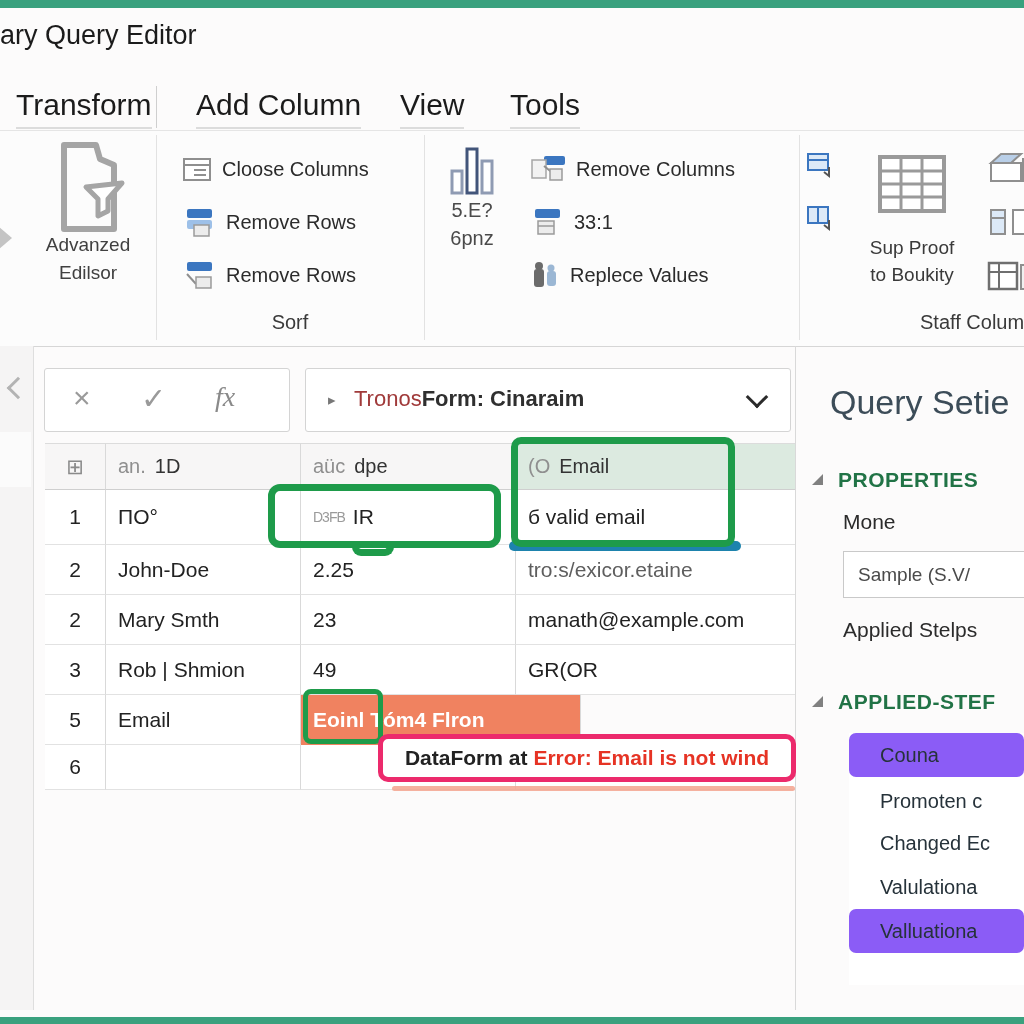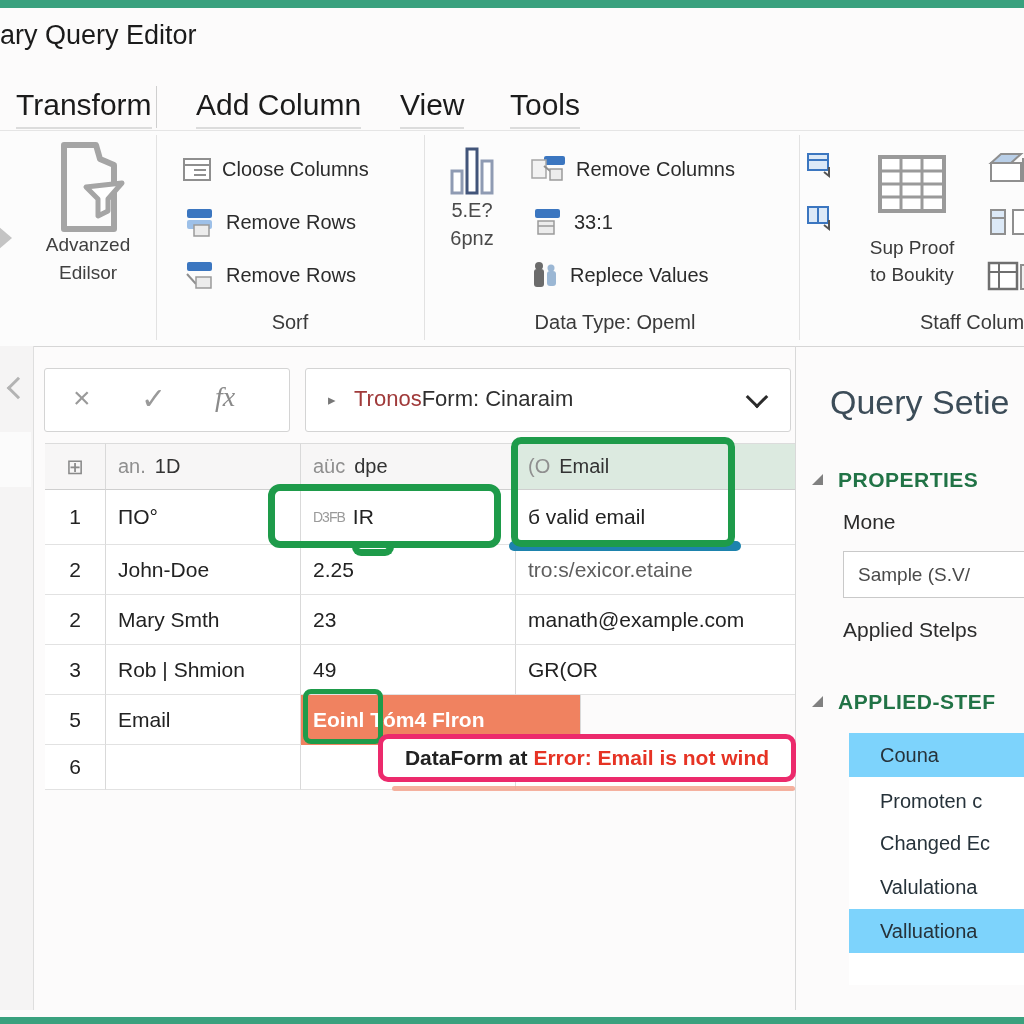--- a/index.html
+++ b/index.html
@@ -28,21 +28,21 @@
   .rail{left:0;top:346px;width:33px;height:664px;background:#f5f4f4;border-right:1px solid #dedede;}
   .rail-tab{left:0;top:432px;width:31px;height:55px;background:#fbfbfb;}
   .chev-left{left:10px;top:380px;width:13px;height:13px;border-left:3px solid #b3b3b3;border-bottom:3px solid #b3b3b3;transform:rotate(45deg);}
   
   .fbox{background:#fff;border:1px solid #d4d4d4;border-radius:3px;box-sizing:border-box;}
   .fbtn{position:absolute;font-size:30px;color:#9a9a9a;}
   .fx{font-family:"Liberation Serif",serif;font-style:italic;font-size:28px;color:#8a8a8a;}
   .fml-caret{font-size:15px;color:#777;}
   .fml-text{font-size:22px;white-space:nowrap;}
   .fml-red{color:#a03a3a;}
-  .fml-rest{color:#2f2f2f;}
+  .fml-rest{color:#2f2f2f;font-weight:bold;}
   .chev-down{width:13px;height:13px;border-right:3px solid #2b2b2b;border-bottom:3px solid #2b2b2b;transform:rotate(45deg);}
   
   .tbl{left:44px;top:443px;width:751px;border-left:1px solid #dcdcdc;}
   .tr{position:absolute;left:0;width:751px;display:flex;}
   .td{box-sizing:border-box;border-right:1px solid #d9d9d9;border-bottom:1px solid #e2e2e2;
       display:flex;align-items:center;padding-left:12px;font-size:21px;color:#222;
       white-space:nowrap;overflow:hidden;background:#fff;}
   .th{background:#f7f6f6;font-size:20px;color:#333;border-bottom:1px solid #cfcfcf;border-top:1px solid #dcdcdc;}
   .c0{width:61px;justify-content:center;padding-left:0;}
   .c1{width:195px;}
@@ -68,21 +68,21 @@
   .pane-div{left:795px;top:346px;height:664px;border-left:1px solid #d9d9d9;}
   .sp-title{left:830px;top:383px;font-size:34px;color:#3c4c58;white-space:nowrap;}
   .tri{width:0;height:0;border-bottom:11px solid #808080;border-left:11px solid transparent;}
   .sec-h{font-size:21px;font-weight:bold;color:#217346;letter-spacing:.5px;white-space:nowrap;}
   .sp-label{font-size:21px;color:#2b2b2b;white-space:nowrap;}
   .sp-input{left:843px;top:551px;width:185px;height:47px;background:#fff;border:1px solid #c9c9c9;box-sizing:border-box;
     display:flex;align-items:center;padding-left:14px;font-size:19px;color:#4a4a4a;white-space:nowrap;}
   .steps{left:849px;top:733px;width:175px;height:252px;background:#fff;}
   .step{position:absolute;left:0;width:175px;height:44px;display:flex;align-items:center;padding-left:31px;
     font-size:20px;color:#26323a;white-space:nowrap;box-sizing:border-box;}
-  .step.selected{background:#7dd3fc;}
+  .step.selected{background:#8b5cf6;border-radius:7px;}
   svg{display:block;}
 </style>
 </head>
 <body>
 
 <div class="abs topbar"></div>
 <div class="abs win-title">ary Query Editor</div>
 
 <span class="abs menu-tab" style="left:16px;">Transform</span>
 <span class="abs menu-tab" style="left:196px;">Add Column</span>
@@ -176,21 +176,20 @@
     <span>
       <svg width="30" height="32" viewBox="0 0 30 32">
         <rect x="4" y="10" width="10" height="18" rx="3" fill="#6b6b6b"></rect>
         <circle cx="9" cy="7" r="4" fill="#6b6b6b"></circle>
         <rect x="17" y="12" width="9" height="15" rx="3" fill="#9bb7d4"></rect>
         <circle cx="21" cy="9" r="3.5" fill="#9bb7d4"></circle>
       </svg>
     </span>
     <span>Replece Values</span>
   </div>
-  <div class="rlabel" style="left:470px;top:180px;width:290px;">Data Type: Opeml</div>
 
   <div style="position:absolute;left:805px;top:20px;">
     <svg width="30" height="28" viewBox="0 0 30 28">
       <rect x="3" y="3" width="20" height="16" fill="#dce9f7" stroke="#3b76c0" stroke-width="2"></rect>
       <line x1="3" y1="9" x2="23" y2="9" stroke="#3b76c0" stroke-width="2"></line>
       <path d="M24 16 L24 25 L19 21" fill="none" stroke="#555" stroke-width="2"></path>
     </svg>
   </div>
   <div style="position:absolute;left:805px;top:73px;">
     <svg width="30" height="28" viewBox="0 0 30 28">

